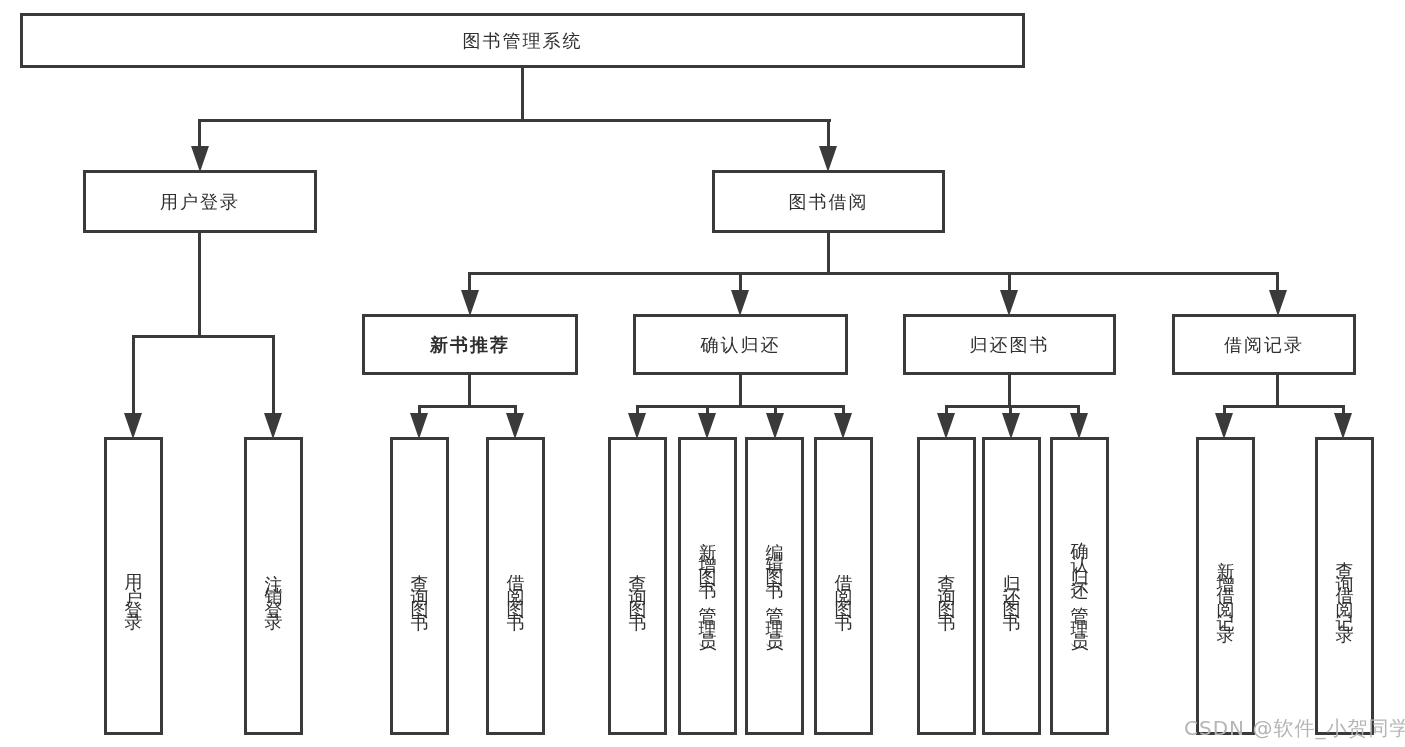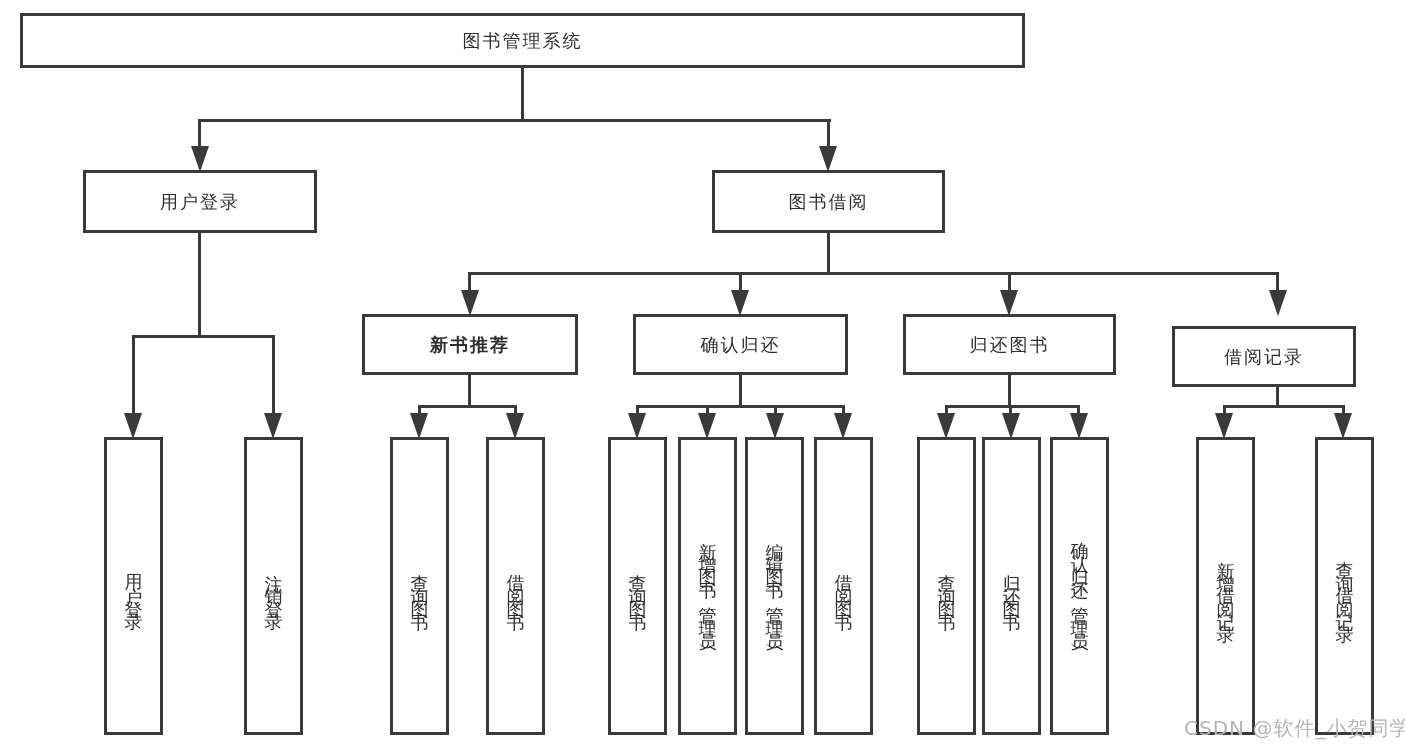--- a/index.html
+++ b/index.html
@@ -114,21 +114,21 @@
 
   <div class="box" style="left:362px; top:314px; width:216px; height:61px;font-weight:bold;">
     <span>新书推荐</span>
   </div>
   <div class="box" style="left:633px; top:314px; width:215px; height:61px;">
     <span>确认归还</span>
   </div>
   <div class="box" style="left:903px; top:314px; width:213px; height:61px;">
     <span>归还图书</span>
   </div>
-  <div class="box" style="left:1172px; top:326px; width:184px; height:61px;">
+  <div class="box" style="left:1172px; top:314px; width:184px; height:61px;">
     <span>借阅记录</span>
   </div>
 
   <div class="line v" style="left:468px; top:375px; height:32px;"></div>
   <div class="line h" style="left:418px; top:405px; width:99px;"></div>
   <div class="line v" style="left:418px; top:405px; height:13px;"></div>
   <div class="line v" style="left:514px; top:405px; height:13px;"></div>
   <div class="arrow" style="left:410px; top:413px;"></div>
   <div class="arrow" style="left:506px; top:413px;"></div>
 

